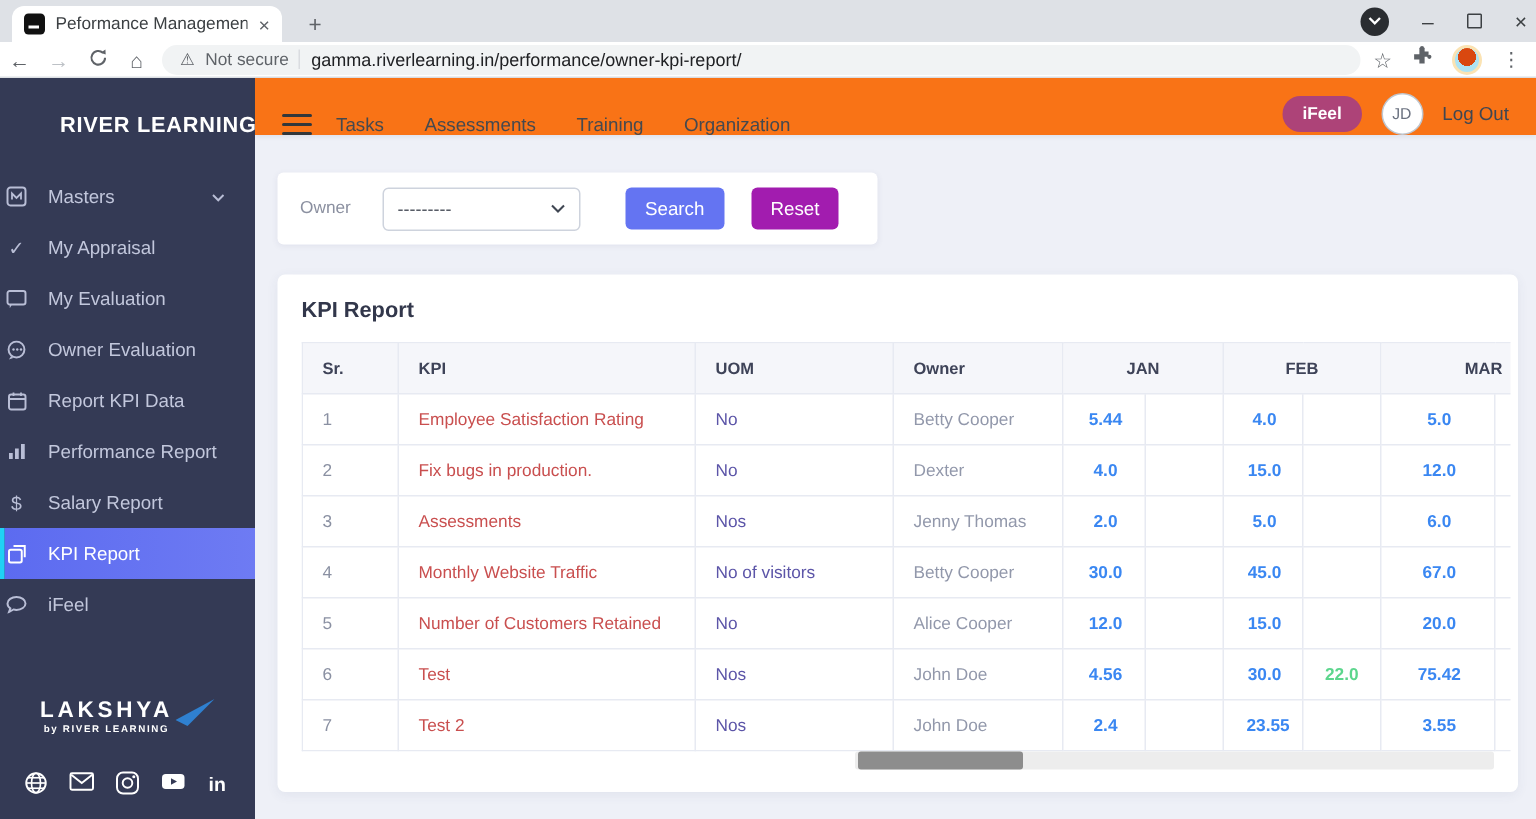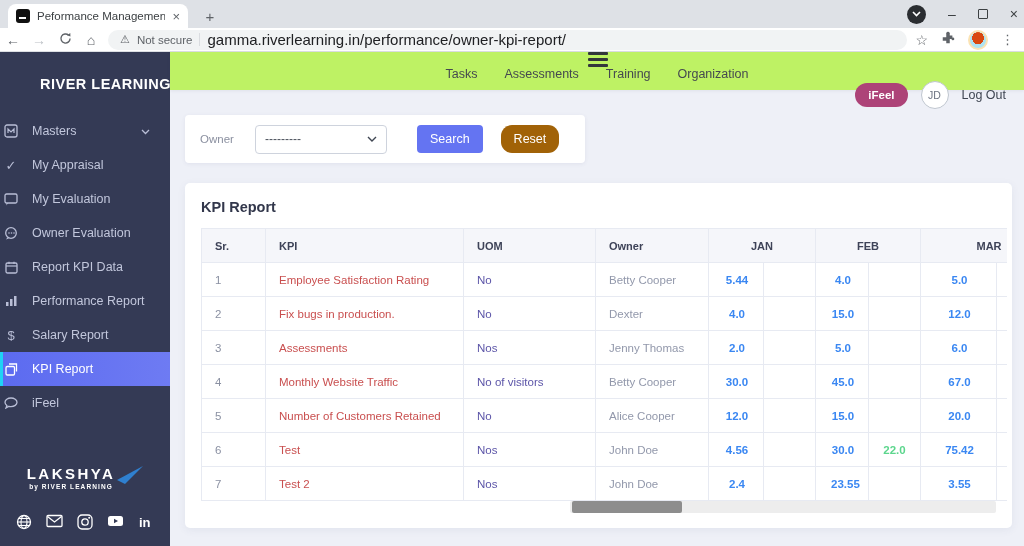--- a/index.html
+++ b/index.html
@@ -24,21 +24,21 @@
 
   .addressbar { position:absolute; left:0; top:28px; width:1024px; height:24px; background:#fff;
                 display:flex; align-items:center; border-bottom:1px solid #dcdfe3; }
   .nav-ic { color:#5f6368; font-size:14px; width:26px; text-align:center; flex:none; }
   .nav-ic.disabled { color:#bdc1c6; }
   .omnibox { flex:1; height:20px; background:#f1f3f4; border-radius:11px; margin:0 8px 0 4px;
              display:flex; align-items:center; padding:0 12px; gap:7px; }
   .warn-ic { color:#5f6368; font-size:11px; }
   .notsecure { color:#5f6368; font-size:11.5px; white-space:nowrap; }
   .om-sep { width:1px; height:13px; background:#dadce0; }
-  .url { color:#202124; font-size:15px; white-space:nowrap; }
+  .url { color:#202124; font-size:12px; white-space:nowrap; }
   .bar-right { display:flex; align-items:center; gap:13px; padding-right:10px; }
   .star { color:#5f6368; font-size:14px; }
   .avatar-browser { width:20px; height:20px; border-radius:50%; background:radial-gradient(circle at 50% 38%, #d9480f 0 6px, #aee3f2 6px); border:2px solid #fbe3b3; }
   .kebab { color:#5f6368; font-size:13px; }
 
   
   .sidebar { position:absolute; left:0; top:52px; width:170px; height:494px; background:#343a55; color:#c2c7dc; }
   .brand { height:44px; display:flex; align-items:center; justify-content:center; gap:6px; margin-top:10px;padding-left:47px; }
   .brand-text { color:#fff; font-weight:bold; font-size:14.5px; letter-spacing:.5px; white-space:nowrap; }
   .snav { margin-top:8px; }
@@ -50,22 +50,22 @@
   .sitem .chev { margin-left:auto; margin-right:20px; color:#b9bed6; }
   .sfoot { position:absolute; bottom:56px; width:100%; text-align:center; }
   .lakshya-row { display:flex; align-items:flex-start; justify-content:center; gap:2px; }
   .lakshya { color:#fff; font-weight:bold; font-size:15px; letter-spacing:2.5px; line-height:1; }
   .bylabel { color:#fff; font-size:6.5px; letter-spacing:1.1px; font-weight:bold; margin-top:2px; }
   .social { position:absolute; bottom:16px; width:100%; display:flex; justify-content:center; gap:14px; color:#fff; }
   .social svg { display:block; }
 
   
   .main { position:absolute; left:170px; top:52px; width:854px; height:494px; background:#eef0f7; }
-  .appheader { position:absolute; left:0; top:0; width:854px; height:38px; background:#bef264;
-               box-shadow:0 1px 3px rgba(50,60,90,.08); display:flex; align-items:center;flex-direction:column; }
+  .appheader { position:absolute; left:0; top:0; width:854px; height:38px; background:#f97316;
+               box-shadow:0 1px 3px rgba(50,60,90,.08); display:flex; align-items:flex-end; }
   .burger { width:20px; margin-left:18px; margin-right:16px; display:flex; flex-direction:column; gap:3.5px; }
   .burger span { height:2.5px; background:#33373b; border-radius:1px; }
   .toplinks { display:flex; gap:27px; font-size:12.5px; color:#45494f; }
   .toplinks span { cursor:pointer; }
   .hdr-right { margin-left:auto; display:flex; align-items:center; gap:13px; padding-right:18px; }
   .ifeel-pill { background:#ad4378; color:#fff; font-size:11.5px; font-weight:bold;
                 padding:6px 13px; border-radius:14px; border:none; }
   .jd { width:28px; height:28px; border-radius:50%; border:1px solid #bfc6cf; color:#6b7280;
         font-size:10.5px; display:flex; align-items:center; justify-content:center; background:#fff; }
   .logout { font-size:12.5px; color:#3f4652; cursor:pointer; }
@@ -73,21 +73,21 @@
   
   .filtercard { position:absolute; left:15px; top:63px; width:400px; height:48px; background:#fff;
                 border-radius:4px; box-shadow:0 1px 4px rgba(60,70,120,.08);
                 display:flex; align-items:center; padding:0 15px; gap:0; }
   .f-label { font-size:11.5px; color:#8b90a0; width:55px; }
   .f-select { width:132px; height:29px; border:1px solid #ced3dd; border-radius:4px; background:#fff;
               display:flex; align-items:center; justify-content:space-between; padding:0 9px;
               font-size:12px; color:#4a4f5a; }
   .btn { height:28px; border:none; border-radius:4px; color:#fff; font-size:12.5px; padding:0 13px; cursor:pointer; }
   .btn-search { background:#6474f2; margin-left:30px; }
-  .btn-reset { background:#a16207; margin-left:18px;border-radius:11px; }
+  .btn-reset { background:#a21caf; margin-left:18px; }
 
   
   .reportcard { position:absolute; left:15px; top:131px; width:827px; height:345px; background:#fff;
                 border-radius:5px; box-shadow:0 2px 8px rgba(60,70,120,.07); }
   .r-title { font-size:14.5px; font-weight:bold; color:#32374b; position:absolute; left:16px; top:16px; }
   .tablewrap { position:absolute; left:16px; top:45px; width:806px; height:273px; overflow:hidden; }
   table { border-collapse:collapse; table-layout:fixed; width:856px; }
   th, td { border:1px solid #e7eaf2; height:34px; padding:0 13px; font-size:11.5px; overflow:hidden; white-space:nowrap; }
   thead th { background:#f5f6fa; color:#3e4358; font-weight:bold; text-align:left; font-size:11px; }
   thead th.mon { text-align:center; }

